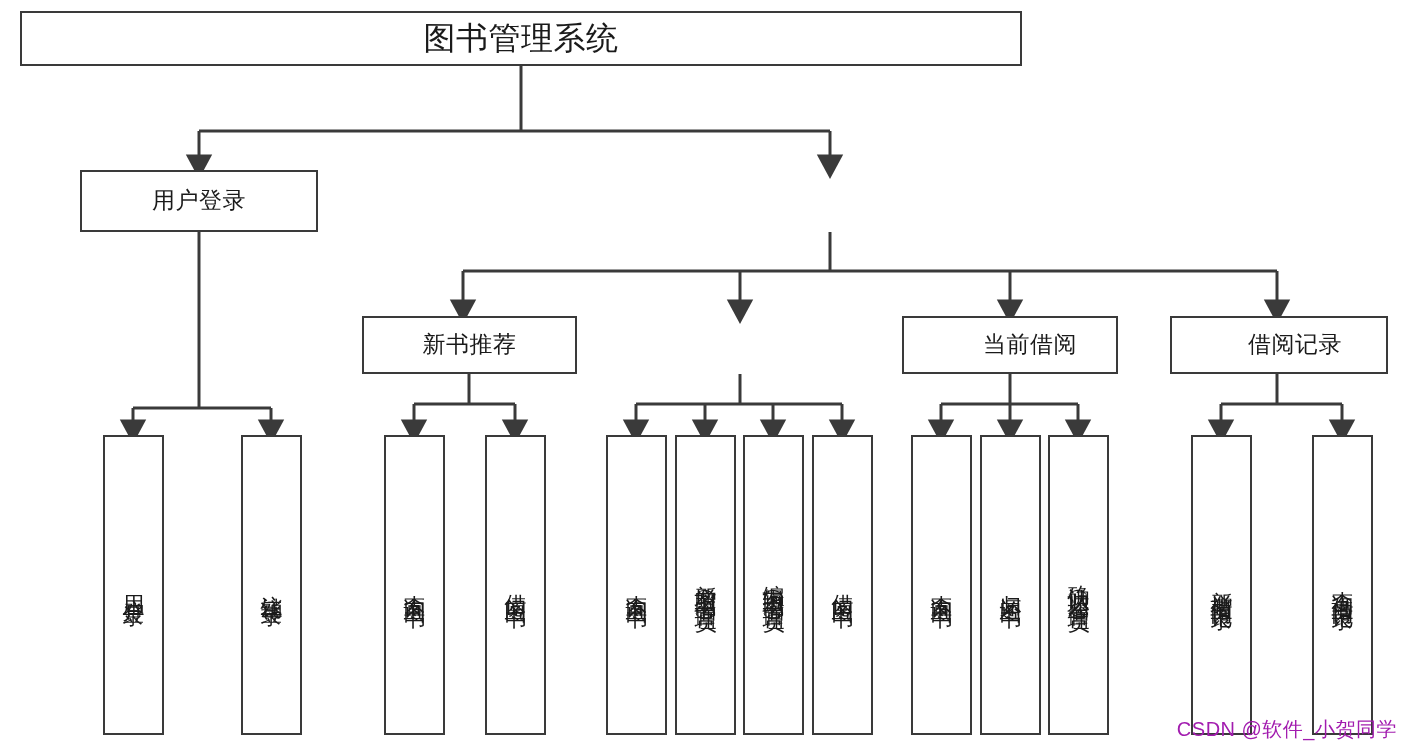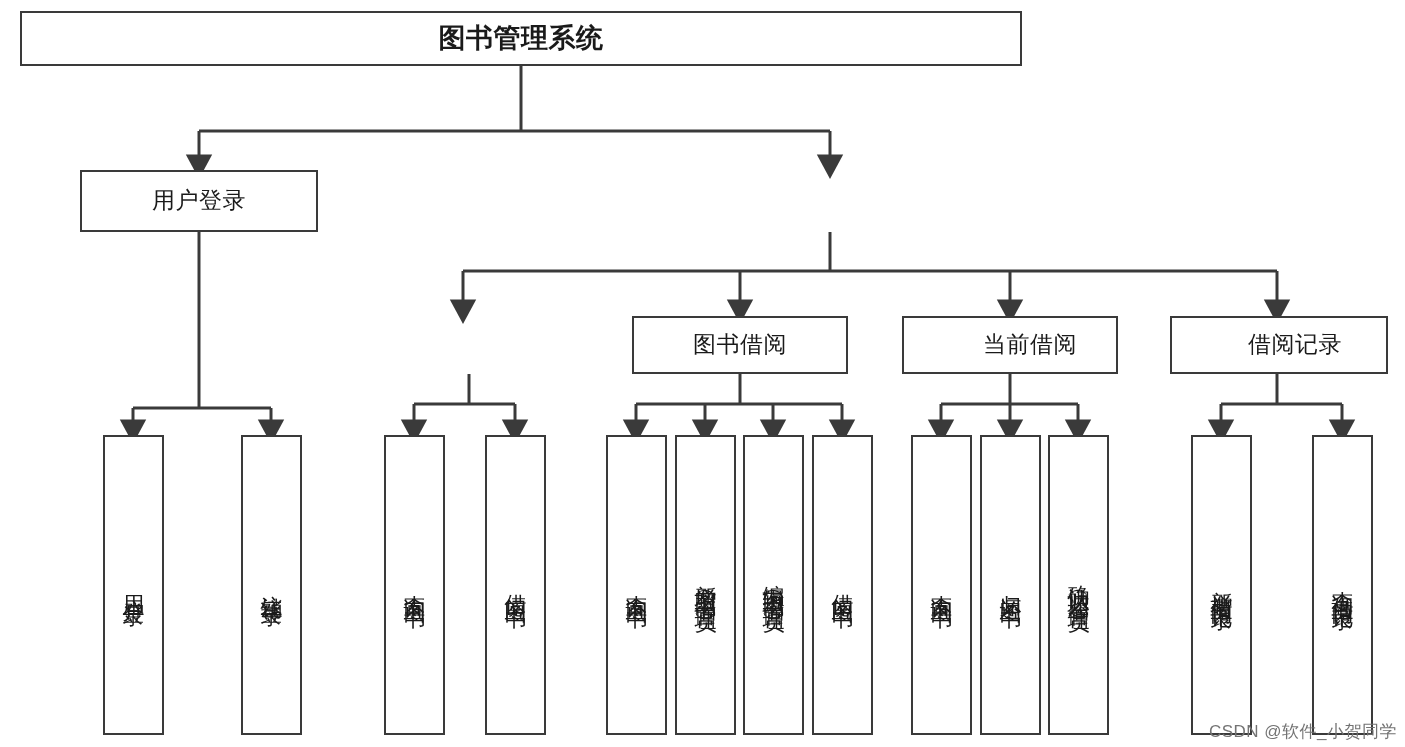--- a/index.html
+++ b/index.html
@@ -43,29 +43,28 @@
     writing-mode: vertical-rl;
     text-orientation: upright;
     font-size: 22px;
     letter-spacing: 4px;
     align-items: center;
     justify-content: center;
     text-align: center;
     padding: 6px 0;
   }
   .node.root {
-    font-size: 27px;
-    font-weight: bold;
+    font-size: 32px;
   }
   .watermark {
     position: absolute;
     right: 8px;
     bottom: 4px;
-    font-size: 17px;
-    color: #737373;
+    font-size: 20px;
+    color: #a21caf;
     letter-spacing: 0.5px;
     white-space: nowrap;
     pointer-events: none;
   }
 </style>
 </head>
 <body>
 
 <div id="canvas">
 
@@ -122,22 +121,22 @@
   </svg>
 
   <div class="node horiz root" style="left:20px; top:11px; width:1002px; height:55px;">
     <span>图书管理系统</span>
   </div>
 
   <div class="node horiz" style="left:80px; top:170px; width:238px; height:62px;">
     <span>用户登录</span>
   </div>
 
-  <div class="node horiz" style="left:632px; top:316px; width:216px; height:58px;">
-    <span>图书借阅</span>
+  <div class="node horiz" style="left:362px; top:316px; width:215px; height:58px;">
+    <span>新书推荐</span>
   </div>
   <div class="node horiz" style="left:902px; top:316px; width:216px; height:58px;padding-left:40px;">
     <span>当前借阅</span>
   </div>
   <div class="node horiz" style="left:1170px; top:316px; width:218px; height:58px;padding-left:32px;">
     <span>借阅记录</span>
   </div>
 
   <div class="node vert" style="left:103px; top:435px; width:61px; height:300px;">
     <span>用户登录</span>

